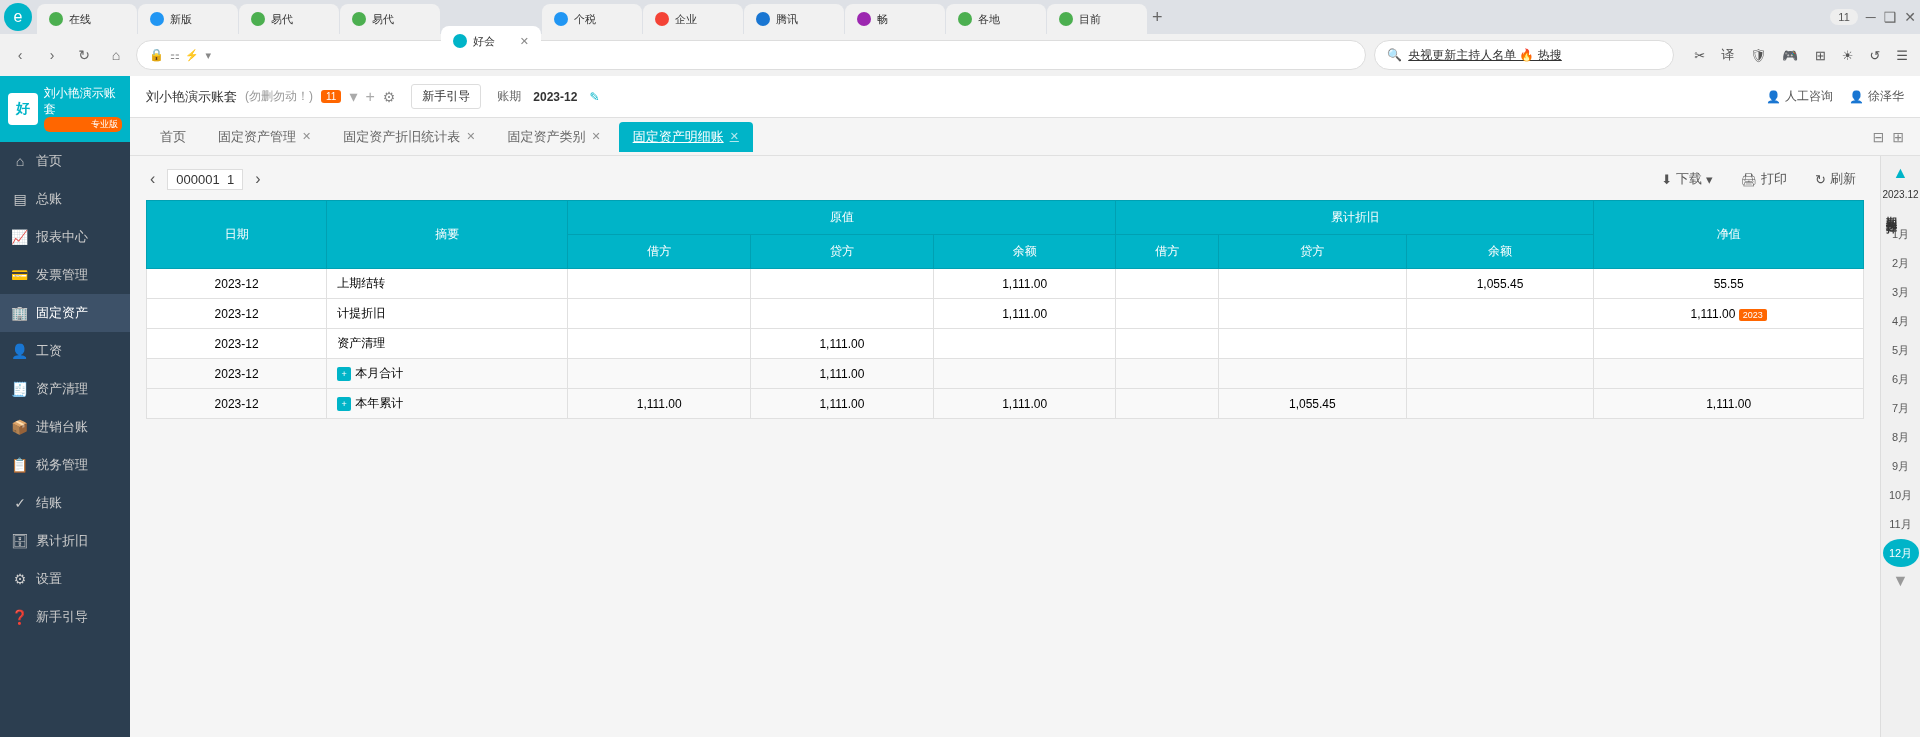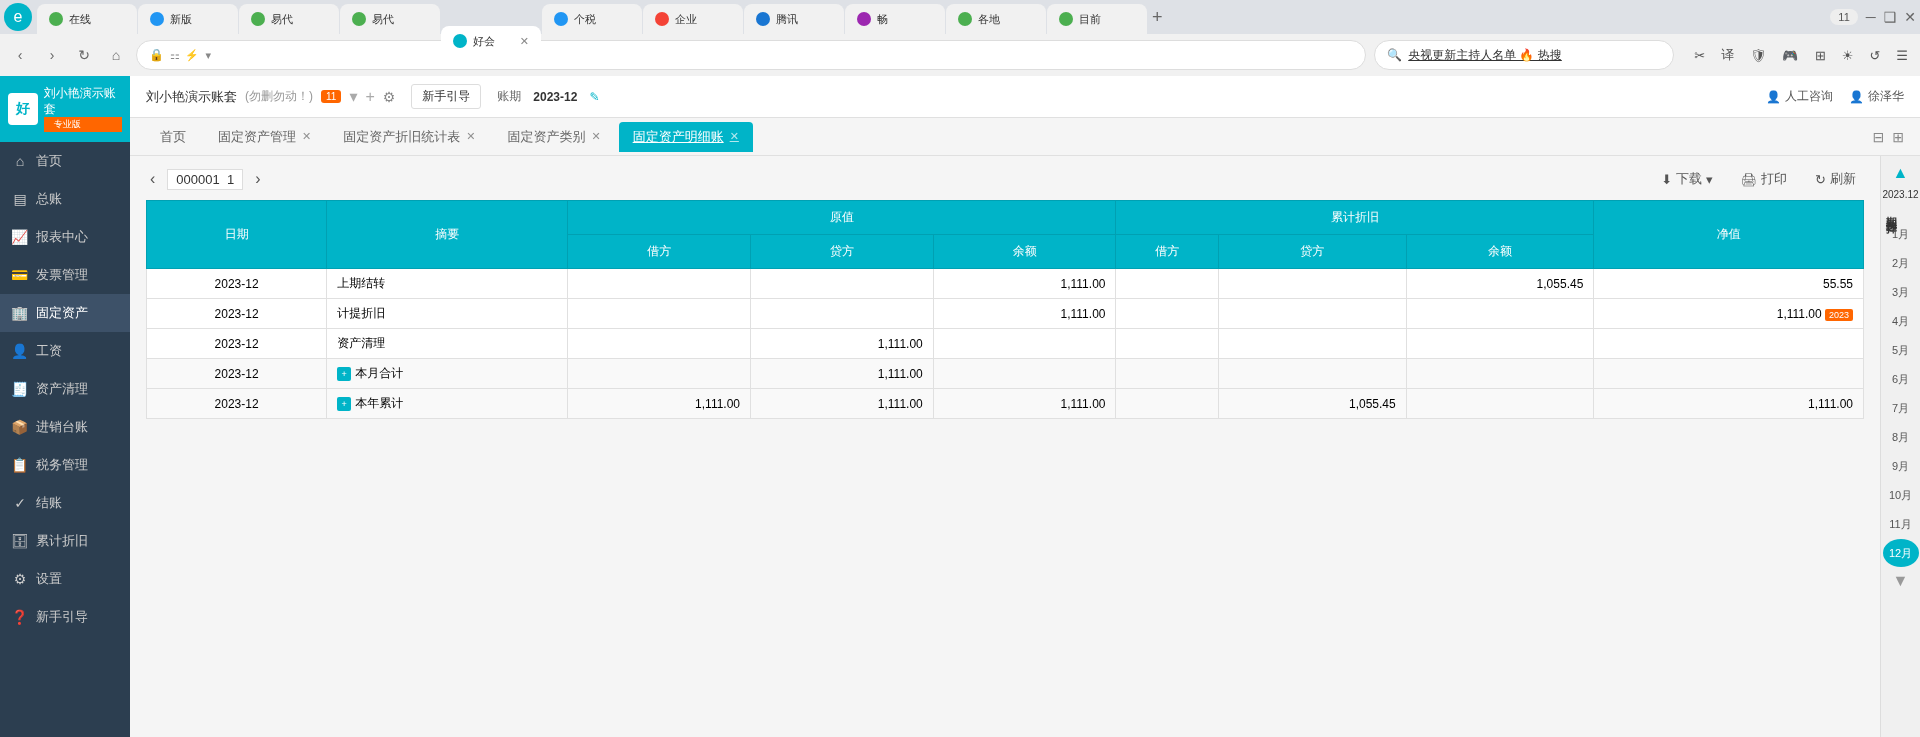--- a/index.html
+++ b/index.html
@@ -19,21 +19,21 @@
     .browser-action-btn { color: #555; font-size: 13px; cursor: pointer; padding: 4px; }
 
     
     .app-container { display: flex; width: 100%; height: calc(737px - 76px); }
 
     
     .sidebar { width: 130px; background: #2c3e50; color: #fff; display: flex; flex-direction: column; flex-shrink: 0; }
     .sidebar-logo { background: #00b4c8; padding: 10px 8px; display: flex; align-items: center; gap: 6px; }
     .logo-icon { width: 32px; height: 32px; background: #fff; border-radius: 4px; display: flex; align-items: center; justify-content: center; color: #00b4c8; font-weight: bold; font-size: 14px; }
     .logo-text { color: #fff; font-size: 12px; line-height: 1.3; }
-    .logo-badge { background: #ff6600; color: #fff; font-size: 9px; padding: 1px 10px; border-radius: 0; }
+    .logo-badge { background: #ff6600; color: #fff; font-size: 9px; padding: 1px 4px; border-radius: 6px; text-align: right; }
 
     .sidebar-item { display: flex; align-items: center; gap: 8px; padding: 10px 12px; cursor: pointer; color: #ccc; font-size: 13px; }
     .sidebar-item.active { background: #3d5168; color: #fff; }
     .sidebar-item .s-icon { width: 16px; height: 16px; display: flex; align-items: center; justify-content: center; font-size: 14px; }
 
     
     .top-bar { background: #fff; border-bottom: 1px solid #e0e0e0; padding: 0 16px; display: flex; align-items: center; height: 42px; gap: 8px; }
     .account-label { color: #333; font-size: 13px; }
     .switch-btn { background: #fff; border: 1px solid #ddd; color: #333; padding: 3px 10px; border-radius: 3px; cursor: pointer; font-size: 12px; margin-left: 8px; }
 
@@ -51,21 +51,21 @@
     .ledger-toolbar { display: flex; align-items: center; justify-content: space-between; margin-bottom: 8px; }
     .page-nav { display: flex; align-items: center; gap: 8px; color: #333; font-size: 13px; }
     .page-nav-btn { cursor: pointer; color: #555; font-size: 16px; padding: 0 4px; }
     .page-num-box { border: 1px solid #ddd; padding: 2px 8px; font-size: 13px; color: #333; min-width: 60px; text-align: center; background: #fff; }
     .toolbar-actions { display: flex; align-items: center; gap: 12px; }
     .action-btn { display: flex; align-items: center; gap: 4px; color: #555; cursor: pointer; font-size: 13px; padding: 4px 8px; border-radius: 3px; }
 
     
     .ledger-table { width: 100%; border-collapse: collapse; font-size: 12px; }
     .ledger-table th { background: #00b4c8; color: #fff; padding: 8px 6px; text-align: center; border: 1px solid #00a0b2; font-weight: normal; }
-    .ledger-table td { border: 1px solid #e0e0e0; padding: 6px 10px; text-align: right; background: #fff; }
+    .ledger-table td { border: 1px solid #e0e0e0; padding: 6px 10px; text-align: center; background: #fff; }
     .ledger-table td.text-center { text-align: center; }
     .ledger-table td.text-left { text-align: left; }
     .total-row td { background: #f9f9f9; }
     .row-icon { display: inline-block; width: 14px; height: 14px; background: #00b4c8; color: #fff; font-size: 9px; border-radius: 2px; text-align: center; line-height: 14px; margin-right: 4px; }
 
     
     .period-panel { width: 40px; background: #f0f0f0; border-left: 1px solid #ddd; display: flex; flex-direction: column; align-items: center; padding-top: 4px; overflow-y: auto; }
     .period-month { width: 36px; height: 28px; display: flex; align-items: center; justify-content: center; font-size: 11px; color: #555; cursor: pointer; border-radius: 3px; margin: 1px; }
     .period-month.active { background: #00b4c8; color: #fff; border-radius: 50%; }
     .period-year { font-size: 10px; color: #333; text-align: center; padding: 3px 2px; }

